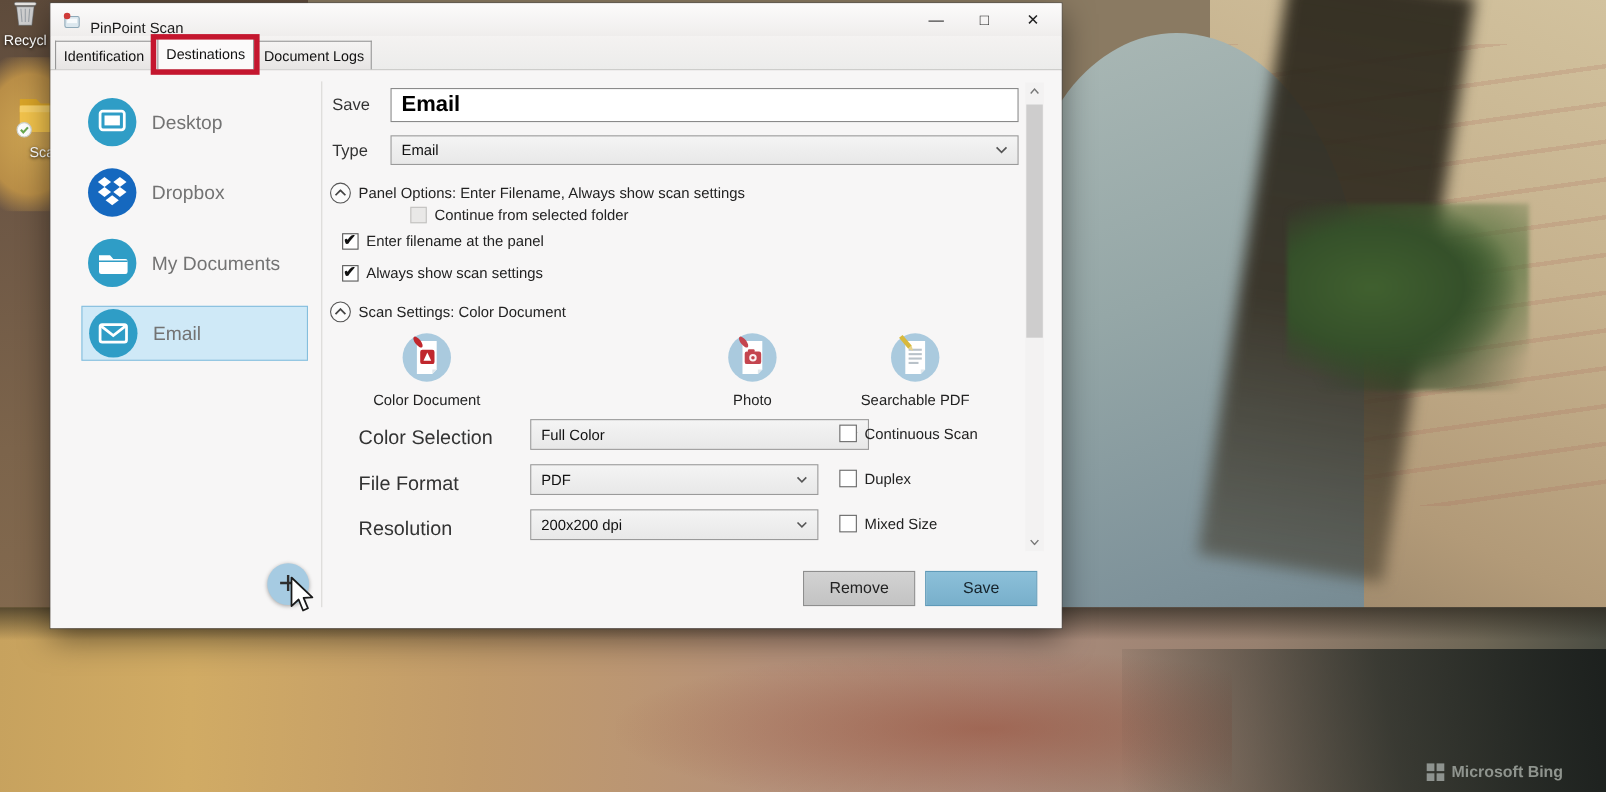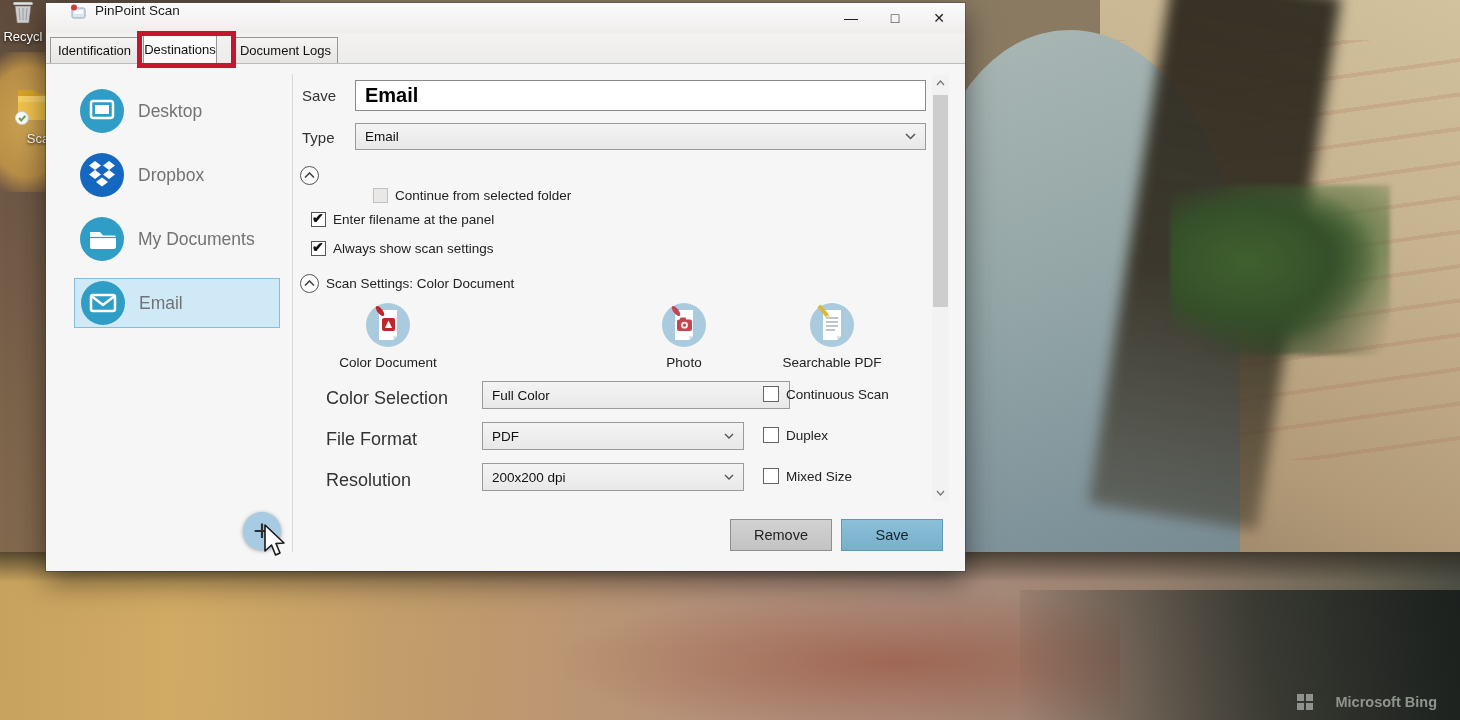--- a/index.html
+++ b/index.html
@@ -44,34 +44,34 @@
   #scans-folder { left:10px; top:82px; width:56px; }
   .desk-icon .lbl { display:block; margin-top:2px; }
 
   
   #window { position:absolute; left:46px; top:3px; width:919px; height:568px;
     background:#f7f6f5;
     box-shadow:0 10px 28px rgba(0,0,0,.5), 0 0 0 1px rgba(85,85,85,.55); }
 
   #titlebar { position:absolute; left:0; top:0; right:0; height:30px;
     background:linear-gradient(180deg,#fcfbfb,#efedec);
-    display:flex; align-items:flex-start; padding:0 23px; }
+    display:flex; align-items:flex-end; padding:0 10px; }
   #titlebar .title { font-size:13.5px; color:#1b1b1b; margin-left:8px; }
   #win-controls { position:absolute; right:4px; top:0; height:30px; display:flex; }
   .win-btn { width:44px; height:30px; display:flex; align-items:center; justify-content:center;
     font-size:14px; color:#222; }
 
   #tabstrip { position:absolute; left:0; top:30px; right:0; height:31px;
     background:linear-gradient(180deg,#f4f2f1,#ececeb); border-bottom:1px solid #bdbcbb; }
   .tab { position:absolute; bottom:0; height:26px; display:flex; align-items:center; justify-content:center;
     font-size:13px; color:#111; border:1px solid #979797; border-bottom:none;
     background:linear-gradient(180deg,#f5f4f3,#e7e5e4); }
   .tab.selected { height:29px; background:#fbfafa; z-index:2; }
   #tab-identification { left:4px;  width:89px; }
-  #tab-destinations  { left:97px; width:74px; }
+  #tab-destinations  { left:97px; width:88px; }
   #tab-doclogs       { left:187px; width:105px; }
   #tab-annotation { position:absolute; left:91px; top:-2px; width:99px; height:37px;
     border:5px solid #c4162e; z-index:5; pointer-events:none; }
 
   #content { position:absolute; left:0; top:61px; right:0; bottom:0; background:#f7f6f6; }
 
   
   .side-item { position:absolute; left:28px; width:206px; height:50px;
     display:flex; align-items:center; }
   .side-item.selected { background:#cfe9f7; border:1px solid #85bedd; }
@@ -119,21 +119,21 @@
 
   
   #scrollbar { position:absolute; left:886px; top:11px; width:17px; height:426px; background:#f3f2f2; }
   .scroll-arrow { position:absolute; left:0; width:17px; height:16px; display:flex;
     align-items:center; justify-content:center; }
   #scroll-up { top:0; } #scroll-down { bottom:0; }
   #scroll-thumb { position:absolute; left:1px; top:20px; width:15px; height:212px; background:#cecdcd; }
 
   
   #cursor { position:absolute; left:262px; top:524px; z-index:50; }
-  #watermark { position:absolute; left:1297px; top:694px; display:flex; align-items:center; gap:23px; }
+  #watermark { position:absolute; left:1297px; top:694px; display:flex; align-items:center; gap:7px; }
   #ms-logo { display:grid; grid-template-columns:7px 7px; grid-template-rows:7px 7px; gap:1.5px; }
   #ms-logo span { background:#8e938f; }
   #watermark .wtxt { font-size:14.5px; font-weight:bold; color:#8f948e; }
 </style>
 </head>
 <body>
 
 <div id="screen">
 
   <div class="bg" id="bg-left"></div>
@@ -258,20 +258,21 @@
           <polyline points="1,1 5.5,5.5 10,1" fill="none" stroke="#555" stroke-width="1.5"></polyline>
         </svg>
       </div>
 
       <div class="sect-head" style="left:254px; top:102px;">
         <span class="collapse">
           <svg width="11" height="7" viewBox="0 0 11 7">
               <polyline points="1,5.5 5.5,1 10,5.5" fill="none" stroke="#444" stroke-width="1.6"></polyline>
             </svg>
         </span>
+        <span>Panel Options: Enter Filename, Always show scan settings</span>
       </div>
 
       <div class="cbrow" style="left:283px; top:124px;padding-left:44px;">
         <span class="checkbox disabled"></span>
         <span>Continue from selected folder</span>
       </div>
       <div class="cbrow" style="left:265px; top:148px;">
         <span class="checkbox checked"></span>
         <span>Enter filename at the panel</span>
       </div>

